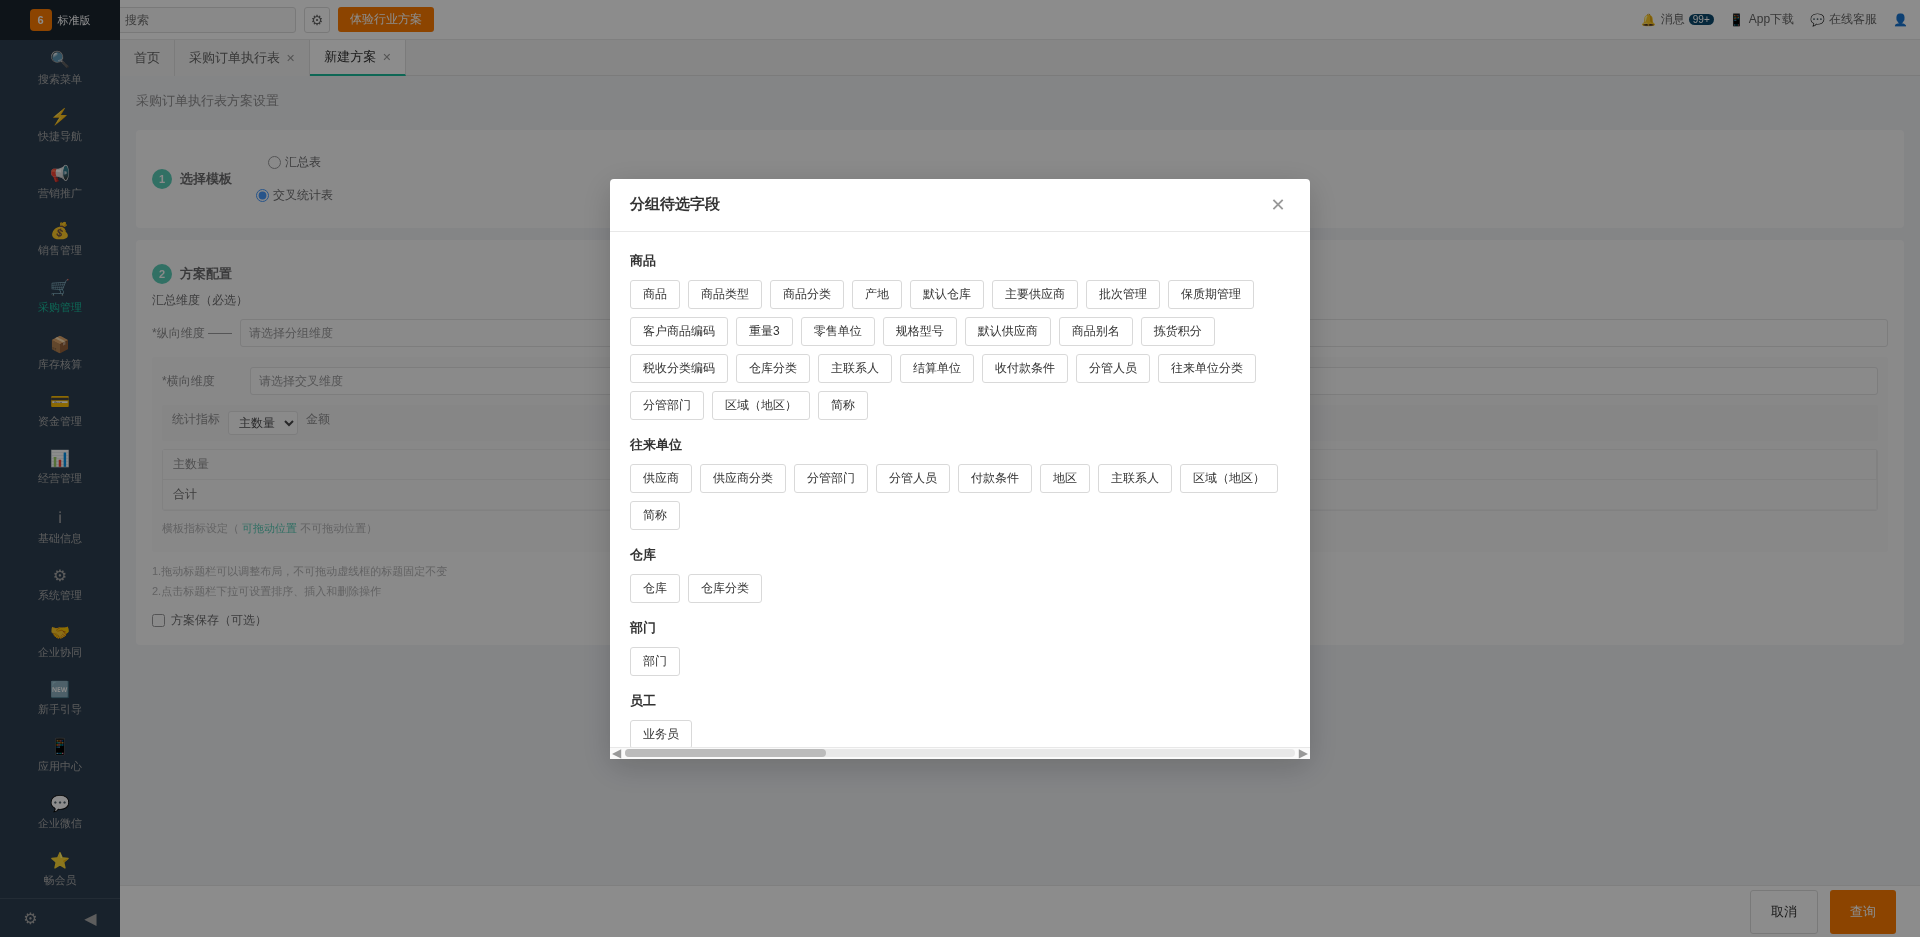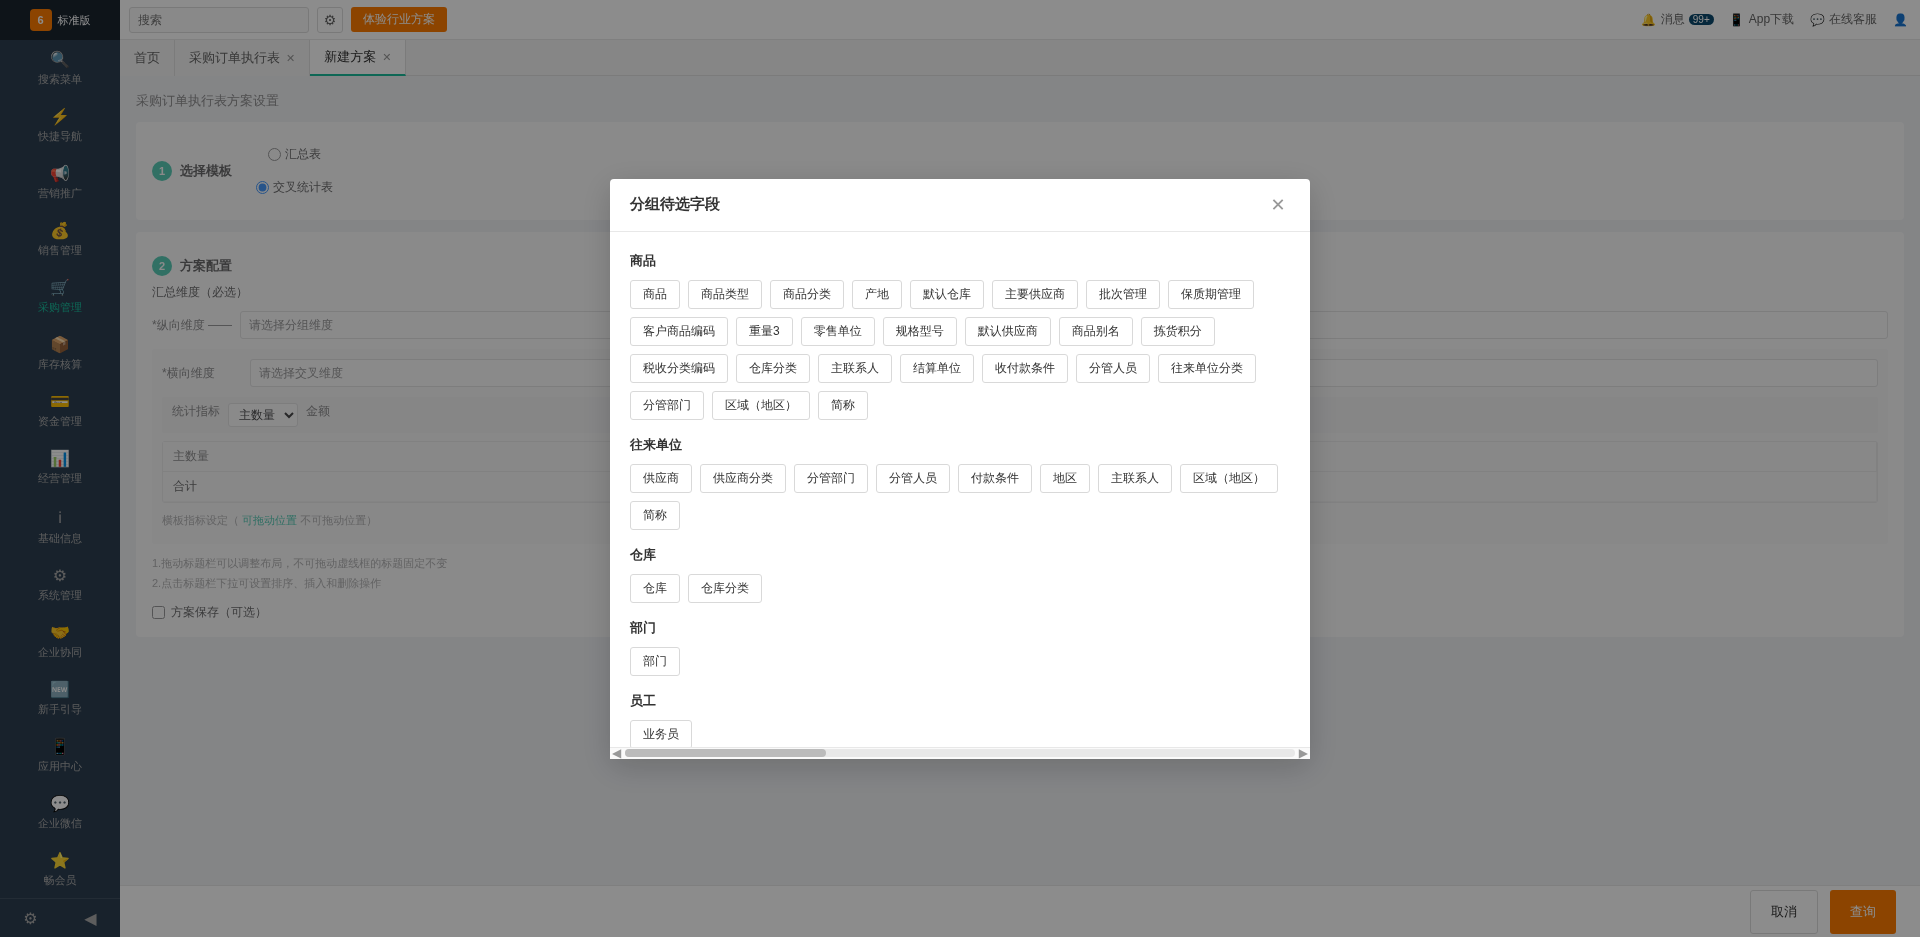--- a/index.html
+++ b/index.html
@@ -153,21 +153,21 @@
       bottom: 0;
       overflow: auto;
       background: #f0f2f5;
       padding: 16px;
     }
 
     
     .page-title {
       font-size: 13px;
       color: #666;
-      margin-bottom: 12px;
+      margin-bottom: 20px;
       font-family: Liberation Serif, serif;
     }
 
     .form-section {
       background: #fff;
       border-radius: 4px;
       padding: 16px;
       margin-bottom: 12px;
     }
 
@@ -433,21 +433,21 @@
       <span>畅会员</span>
     </div>
     </div>
 
   <div class="sidebar-bottom">
     <span class="sidebar-bottom-btn">⚙</span>
     <span class="sidebar-bottom-btn">◀</span>
   </div>
 </div>
 
-<div class="top-header" style="left:117px;justify-content:space-between;">
+<div class="top-header" style="left:104px;justify-content:space-between;">
   <input class="header-search" type="text" placeholder="搜索" style="">
   <div class="header-btn-group">
     <div class="gear-btn">⚙</div>
     <button class="experience-btn">体验行业方案</button>
   </div>
   <div class="header-right">
     <div class="header-right-item">
       <span>🔔</span>
       <span>消息</span>
       <span class="badge">99+</span>

